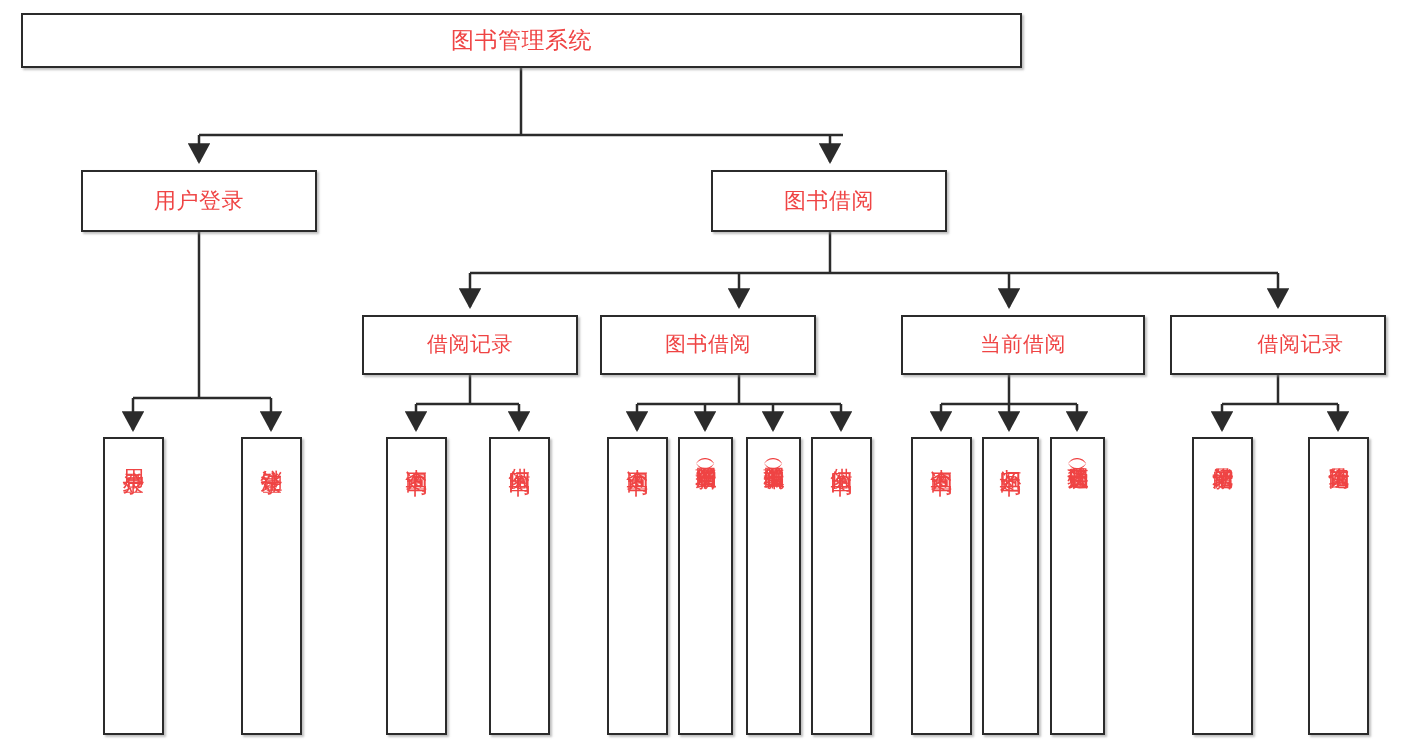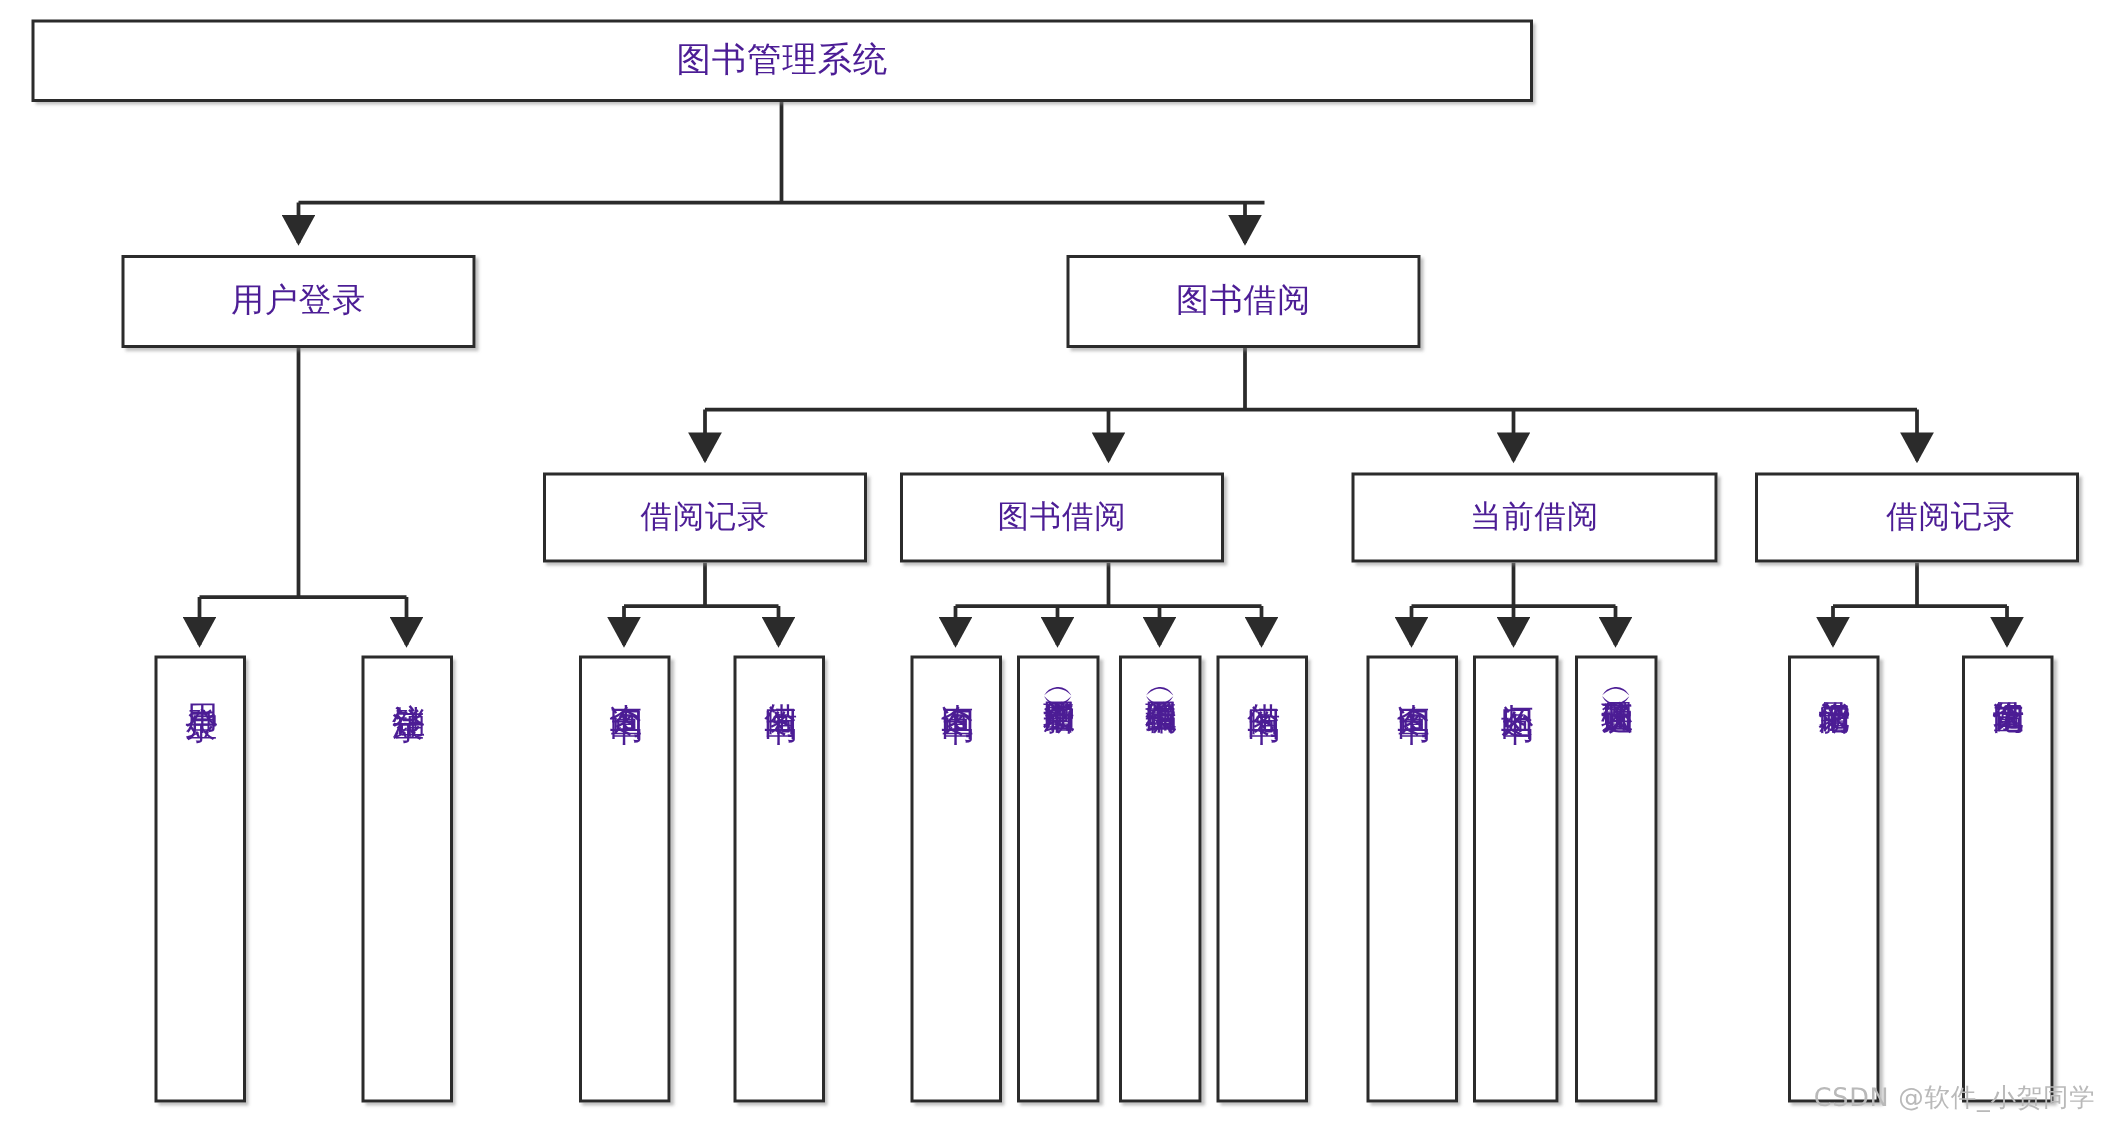--- a/index.html
+++ b/index.html
@@ -27,21 +27,21 @@
   }
   .node {
     position: absolute;
     box-sizing: border-box;
     background: #ffffff;
     border: 2px solid #2b2b2b;
     box-shadow: 2px 2px 2px rgba(140,140,140,0.55);
     display: flex;
     align-items: center;
     justify-content: center;
-    color: #4c1d95;
+    color: #ef4444;
     z-index: 2;
   }
   .node .lbl {
     display: block;
     text-align: center;
     line-height: 1.12;
     letter-spacing: 0.5px;
   }
   .node.root .lbl  { font-size: 23px; }
   .node.lvl2 .lbl  { font-size: 22px; }
@@ -195,15 +195,14 @@
     <span class="lbl">确认归还（管理员）</span>
   </div>
 
   <div class="node leaf tall" style="left:1192px; top:437px; width:61px; height:298px;">
     <span class="lbl">新增借阅记录</span>
   </div>
   <div class="node leaf tall" style="left:1308px; top:437px; width:61px; height:298px;">
     <span class="lbl">查询借阅记录</span>
   </div>
 
-  <div id="watermark">CSDN @软件_小贺同学</div>
 
 </div>
 
 </body></html>

